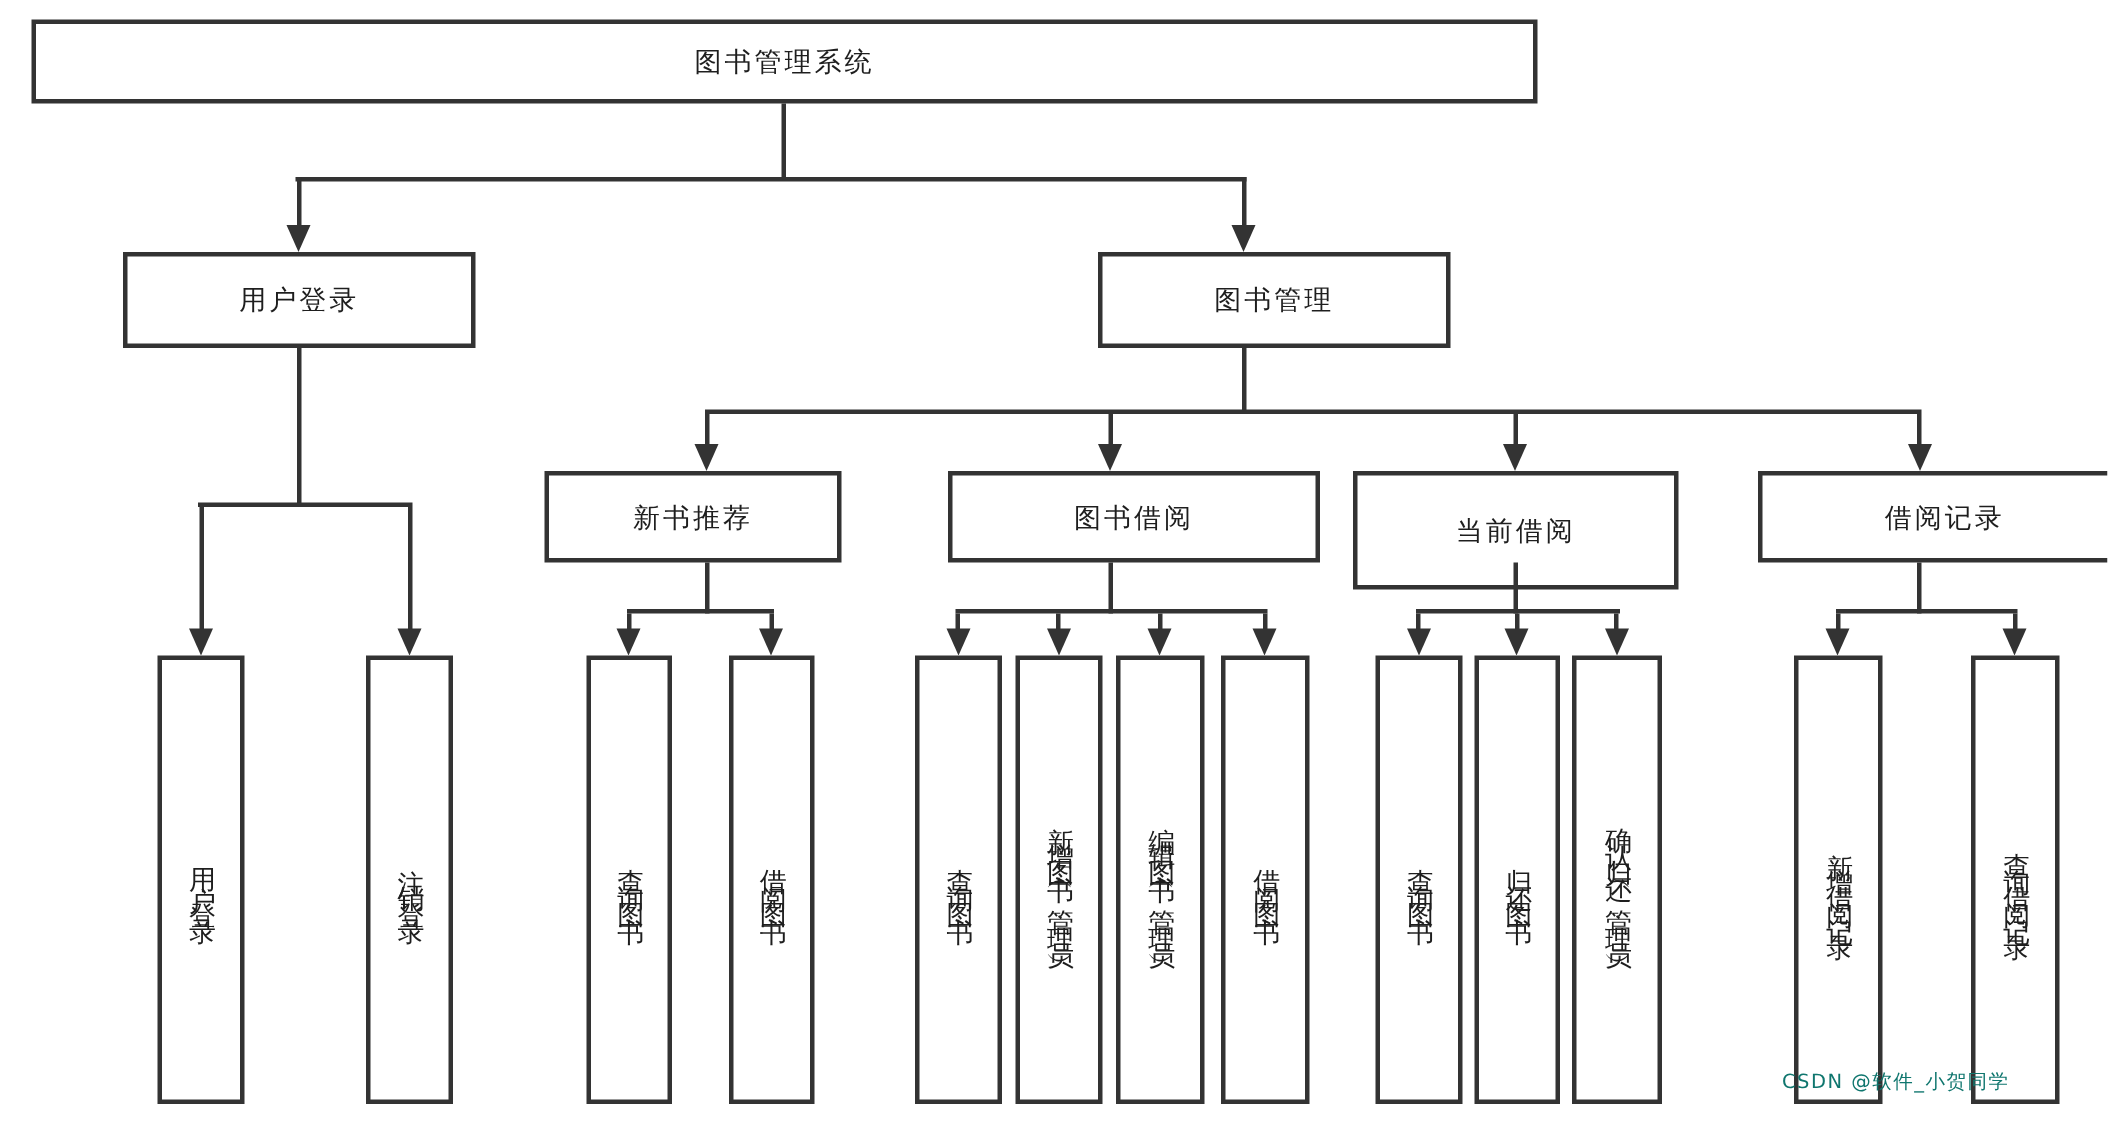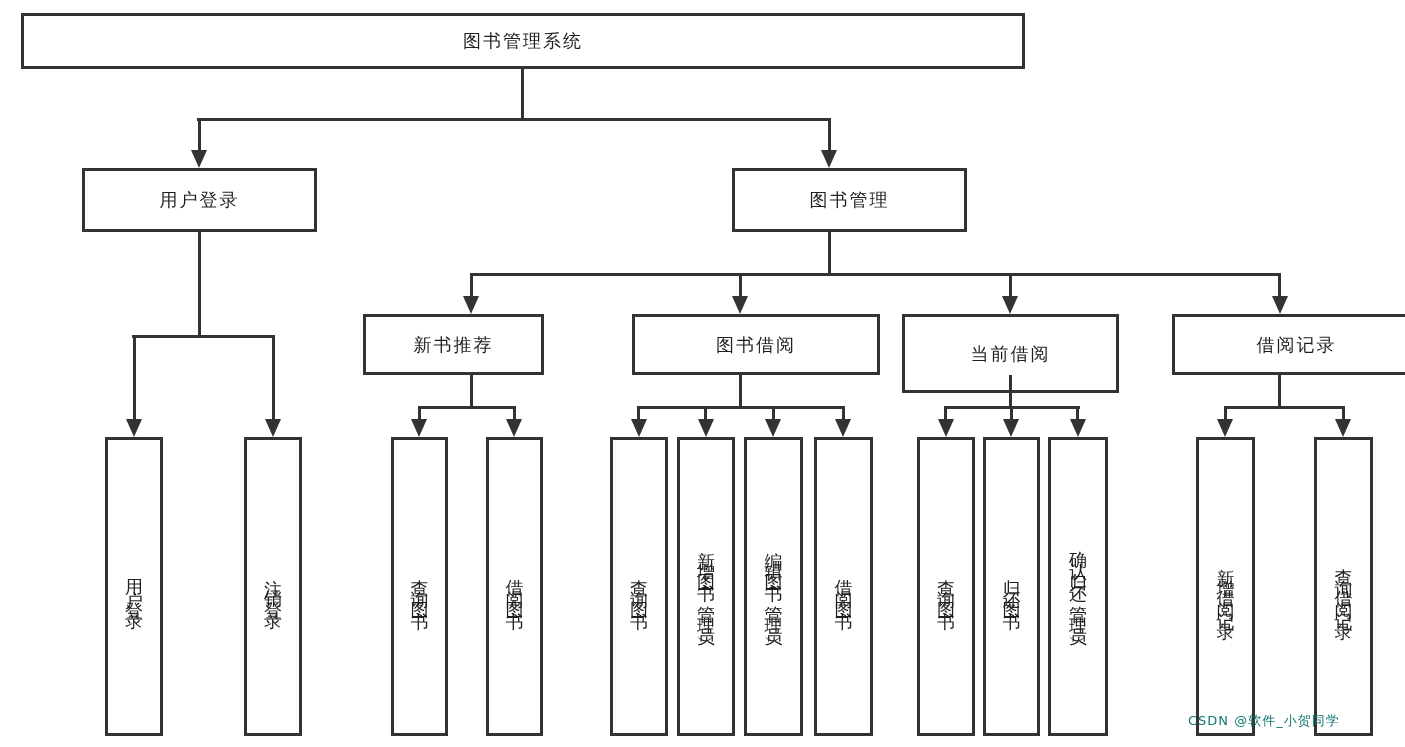--- a/index.html
+++ b/index.html
@@ -90,21 +90,21 @@
   <div class="hline" style="left:470px;  top:273px; width:811px;"></div>
   <div class="vline" style="left:470px;  top:276px; height:24px;"></div>
   <div class="arrow" style="left:463px;  top:296px;"></div>
   <div class="vline" style="left:739px;  top:276px; height:24px;"></div>
   <div class="arrow" style="left:732px;  top:296px;"></div>
   <div class="vline" style="left:1009px; top:276px; height:24px;"></div>
   <div class="arrow" style="left:1002px; top:296px;"></div>
   <div class="vline" style="left:1278px; top:276px; height:24px;"></div>
   <div class="arrow" style="left:1272px; top:296px;"></div>
 
-  <div class="box" style="left:363px;  top:314px; width:181px; height:61px;">新书推荐</div>
+  <div class="box" style="left:363px;  top:314px; width:198px; height:61px;">新书推荐</div>
   <div class="box" style="left:632px;  top:314px; width:248px; height:61px;">图书借阅</div>
   <div class="box" style="left:902px;  top:314px; width:217px; height:79px;">当前借阅</div>
   <div class="box" style="left:1172px; top:314px; width:249px; height:61px;font-family:Liberation Mono, monospace;">借阅记录</div>
 
   <div class="vline" style="left:470px; top:375px; height:34px;"></div>
   <div class="hline" style="left:418px; top:406px; width:98px;"></div>
   <div class="vline" style="left:418px; top:409px; height:14px;"></div>
   <div class="arrow" style="left:411px; top:419px;"></div>
   <div class="vline" style="left:513px; top:409px; height:14px;"></div>
   <div class="arrow" style="left:506px; top:419px;"></div>

